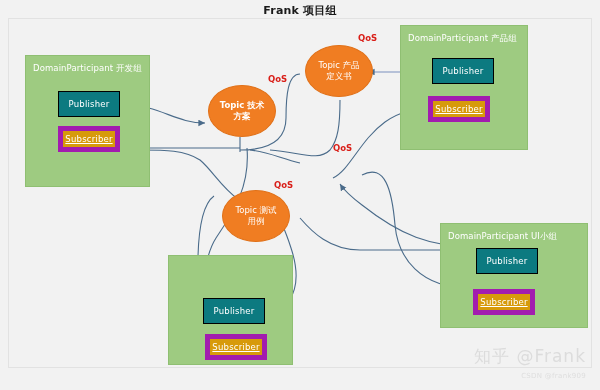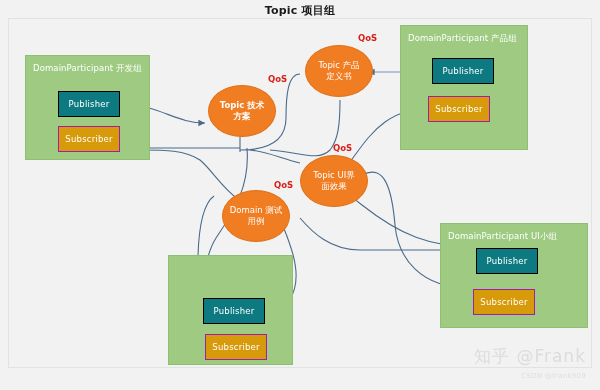--- a/index.html
+++ b/index.html
@@ -64,21 +64,22 @@
     font-size: 8.5px;
     color: #ffffff;
     letter-spacing: 0.2px;
   }
   .ep.publisher {
     background: #0C7A80;
     border: 1px solid #000000;
   }
   .ep.subscriber {
     background: #D79A0B;
-    border: 1px solid #a21caf;
+    border: 5px solid #a21caf;
+    text-decoration: underline;
   }
   
   .topic {
     position: absolute;
     background: #F07D22;
     border: 1px solid #E07119;
     border-radius: 50%;
     box-sizing: border-box;
     display: flex;
     flex-direction: column;
@@ -124,21 +125,21 @@
     color: #dedede;
     letter-spacing: 0.3px;
     white-space: nowrap;
   }
 </style>
 </head>
 <body>
 
 <div id="canvas">
 
-  <div id="diagram-title">Topic 项目组</div>
+  <div id="diagram-title">Frank 项目组</div>
 
   <div id="canvas-inner"></div>
 
   <svg id="wires" viewBox="0 0 600 390">
     <defs>
       <marker id="ah" markerWidth="7" markerHeight="7" refX="6" refY="3" orient="auto">
         <path d="M0,0 L6,3 L0,6 z" fill="#4A6B8A"></path>
       </marker>
     </defs>
     <g fill="none" stroke="#4A6B8A" stroke-width="1.1">
@@ -168,21 +169,21 @@
       <path d="M214,196 C200,206 197,240 198,280 C199,315 203,340 206,352" marker-end="url(#ah)"></path>
 
       <path d="M247,148 C250,185 235,210 216,238 C202,260 200,300 204,350" marker-end="url(#ah)"></path>
 
       <path d="M300,163 C280,158 268,152 250,150"></path>
 
       <path d="M476,250 C420,250 390,250 360,250 C330,250 312,232 300,218"></path>
     </g>
   </svg>
 
-  <div class="participant" style="left:25px; top:55px; width:125px; height:105px;">
+  <div class="participant" style="left:25px; top:55px; width:125px; height:132px;">
     <div class="participant-label">DomainParticipant 开发组</div>
     <div class="ep publisher" style="left:32px; top:35px; width:62px; height:26px;">Publisher</div>
     <div class="ep subscriber" style="left:32px; top:70px; width:62px; height:26px;">Subscriber</div>
   </div>
 
   <div class="participant" style="left:400px; top:25px; width:128px; height:125px;">
     <div class="participant-label">DomainParticipant 产品组</div>
     <div class="ep publisher" style="left:31px; top:32px; width:62px; height:26px;">Publisher</div>
     <div class="ep subscriber" style="left:27px; top:70px; width:62px; height:26px;">Subscriber</div>
   </div>
@@ -203,28 +204,24 @@
     <span>方案</span>
   </div>
   <div class="qos" style="left:252px; top:74px;">QoS</div>
 
   <div class="topic" style="left:305px; top:45px; width:68px; height:52px;">
     <span>Topic 产品</span>
     <span>定义书</span>
   </div>
   <div class="qos" style="left:342px; top:33px;">QoS</div>
 
-  <div class="topic" style="left:300px; top:155px; width:68px; height:52px;">
-    <span>Topic UI界</span>
-    <span>面效果</span>
-  </div>
   <div class="qos" style="left:317px; top:143px;">QoS</div>
 
   <div class="topic" style="left:222px; top:190px; width:68px; height:52px;">
-    <span>Domain 测试</span>
+    <span>Topic 测试</span>
     <span>用例</span>
   </div>
   <div class="qos" style="left:258px; top:180px;">QoS</div>
 
   <div id="watermark">知乎 @Frank</div>
   <div id="submark">CSDN @frank909</div>
 
 </div>
 
 </body></html>

